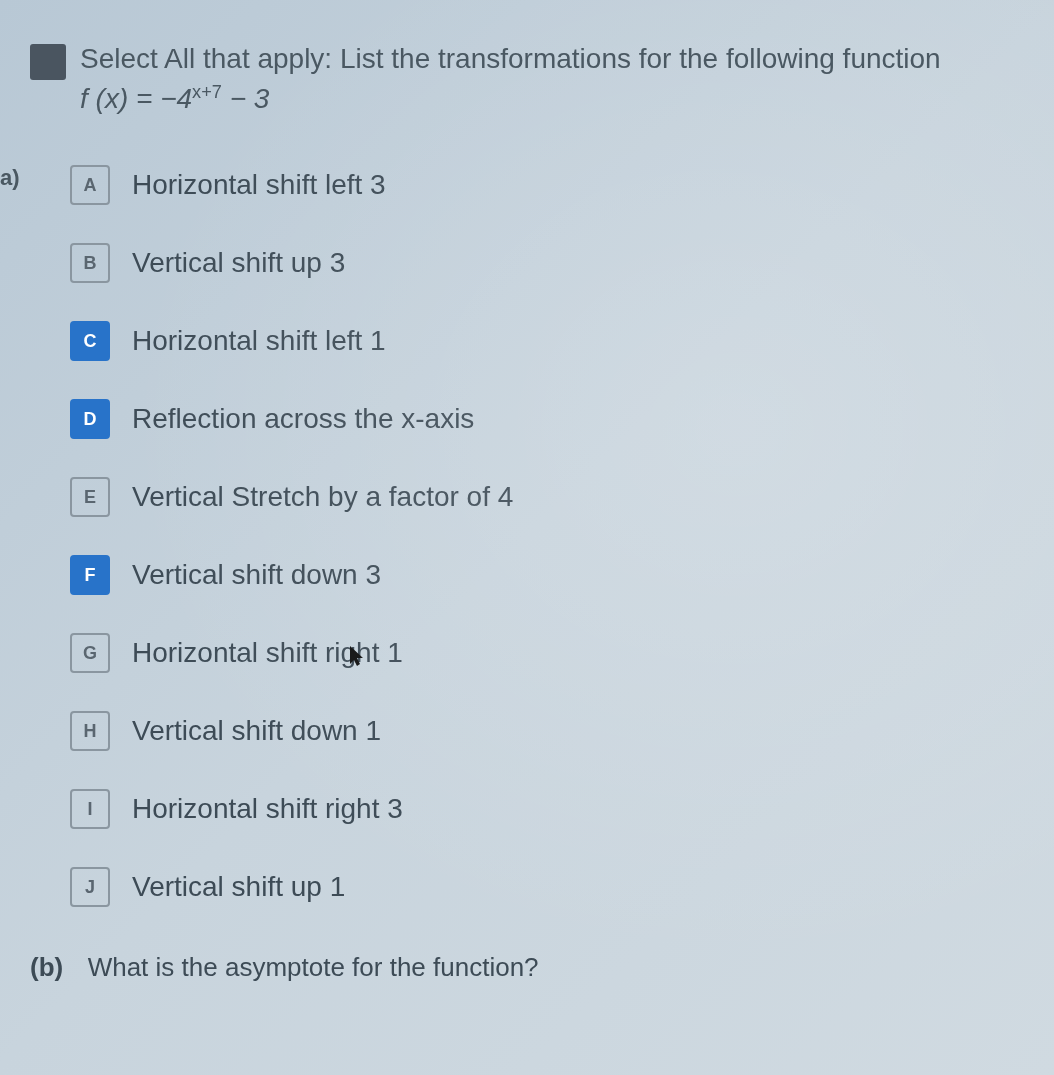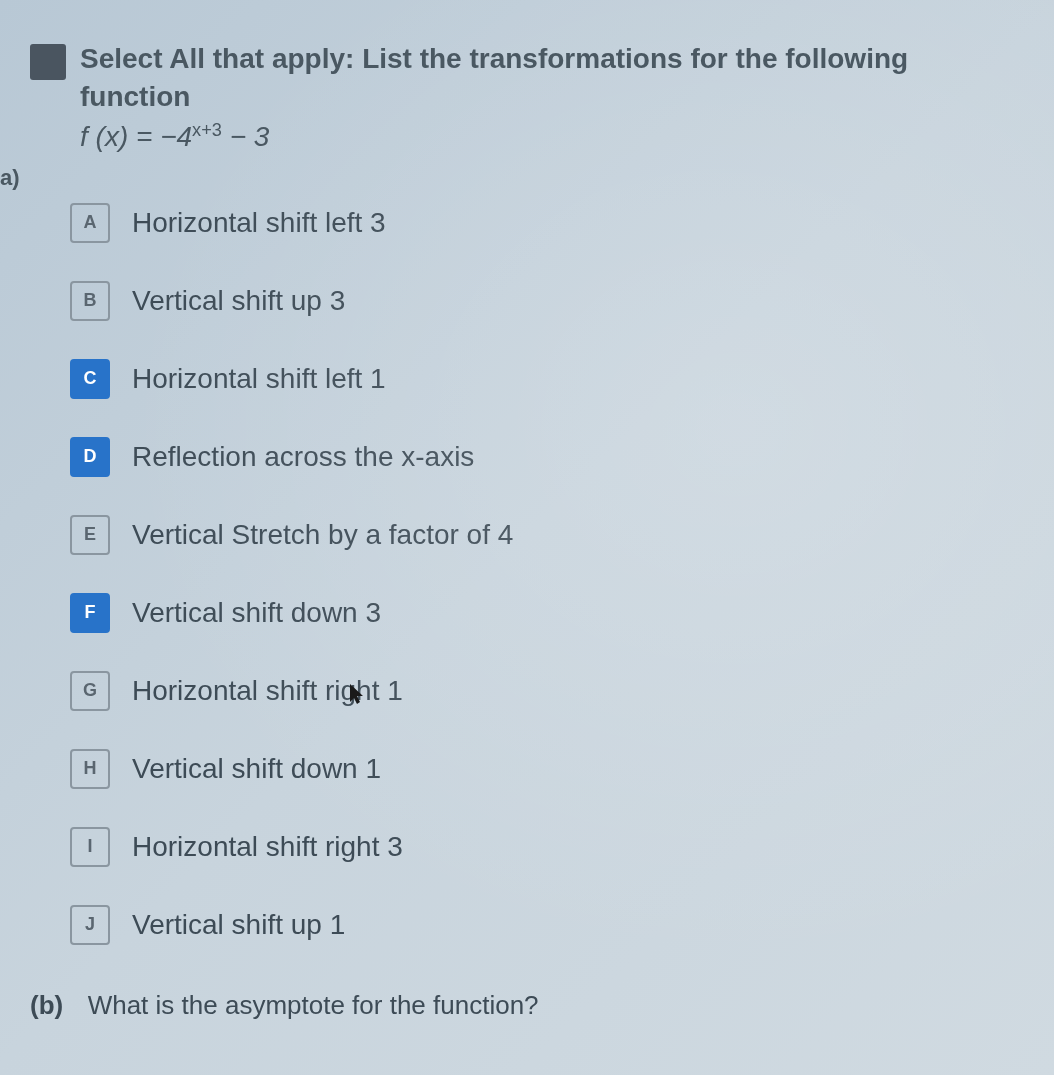--- a/index.html
+++ b/index.html
@@ -40,21 +40,21 @@
       margin-right: 14px;
       margin-top: 4px;
       flex-shrink: 0;
       border-radius: 3px;
     }
     .question-text-wrap {
       flex: 1;
     }
     .question-prompt {
       font-size: 28px;
-      font-weight: 700;
+      font-weight: 400;
       color: #4a5862;
       line-height: 1.35;
       filter: blur(0.4px);
     }
     .formula {
       font-size: 28px;
       font-weight: 500;
       color: #4a5862;
       font-style: italic;
       margin-top: 4px;
@@ -134,21 +134,21 @@
     }
   </style>
 </head>
 <body>
 
 <div class="question-header">
   <div class="question-marker"></div>
   <div class="question-text-wrap">
     <div class="question-prompt">Select All that apply: List the transformations for the following function</div>
     <div class="formula">
-      <span>f (x) = </span><span>−4</span><sup>x+3</sup><span> − 3</span>
+      <span>f (x) = </span><span>−4</span><sup>x+7</sup><span> − 3</span>
     </div>
   </div>
 </div>
 
 <div class="part-a-label">a)</div>
 
 <div class="options">
 
   <div class="option-row">
     <div class="option-box unselected">A</div>

